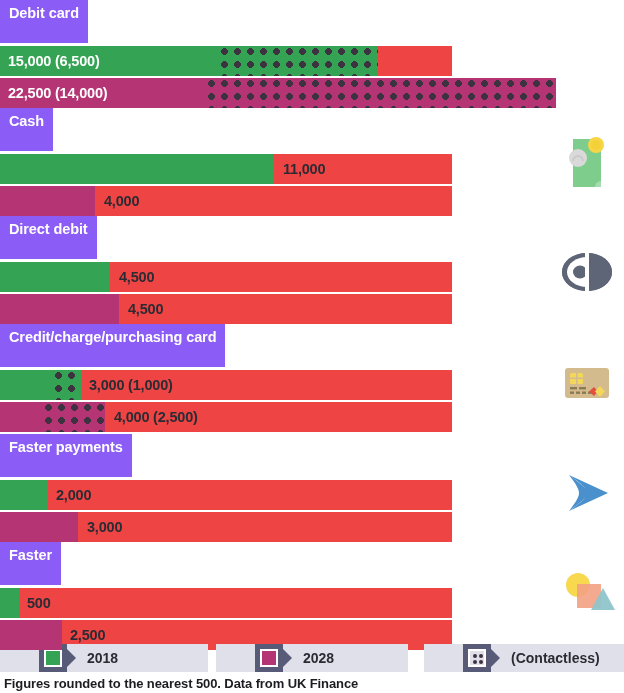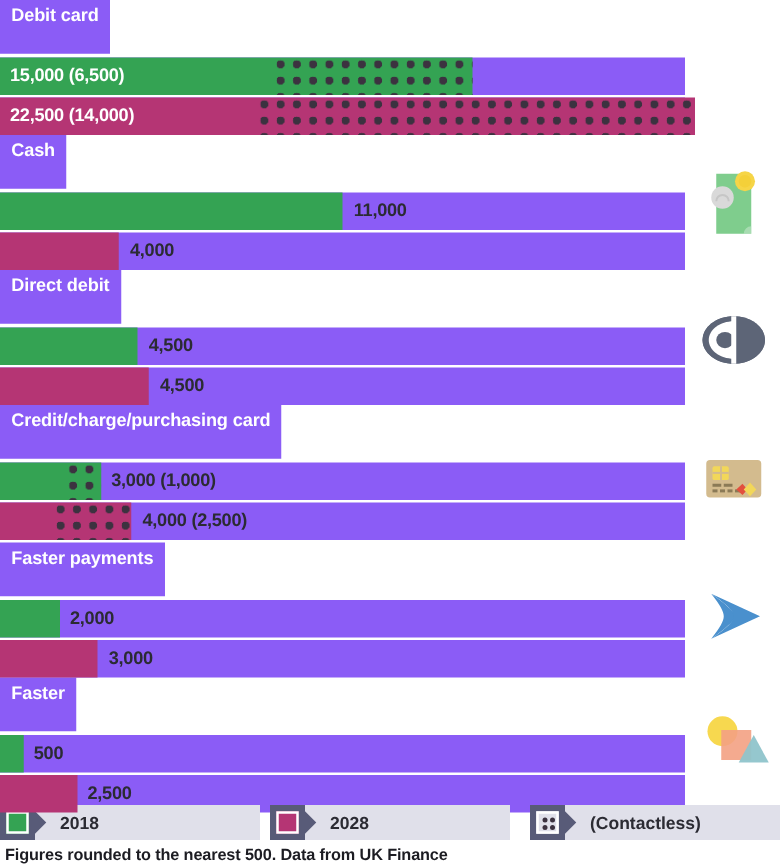--- a/index.html
+++ b/index.html
@@ -21,23 +21,23 @@
     font-weight: bold;
     line-height: 1;
     padding: 6px 9px 22px 9px;
     letter-spacing: -0.1px;
     white-space: nowrap;
   }
   .bars { position: relative; width: 556px; }
   .row {
     position: relative;
     height: 30px;
-    background: #8b5cf6;
+    background: #ef4444;
     margin-bottom: 2px;
-    width: 548px;
+    width: 452px;
   }
   .bar {
     position: absolute;
     left: 0; top: 0; bottom: 0;
     z-index: 1;
   }
   .bar.green { background: #34a353; }
   .bar.pink  { background: #b53574; }
 
   
@@ -78,20 +78,21 @@
     left: 0;
     width: 624px;
     height: 28px;
   }
   .leg-item {
     position: absolute;
     height: 28px;
     background: #e0e0ea;
     display: flex;
     align-items: center;
+    padding-left: 39px;
   }
   .leg-marker {
     position: relative;
     width: 28px; height: 28px;
     background: #585b78;
     flex: 0 0 28px;
   }
   .leg-marker .inner {
     position: absolute;
     left: 5px; top: 5px;

